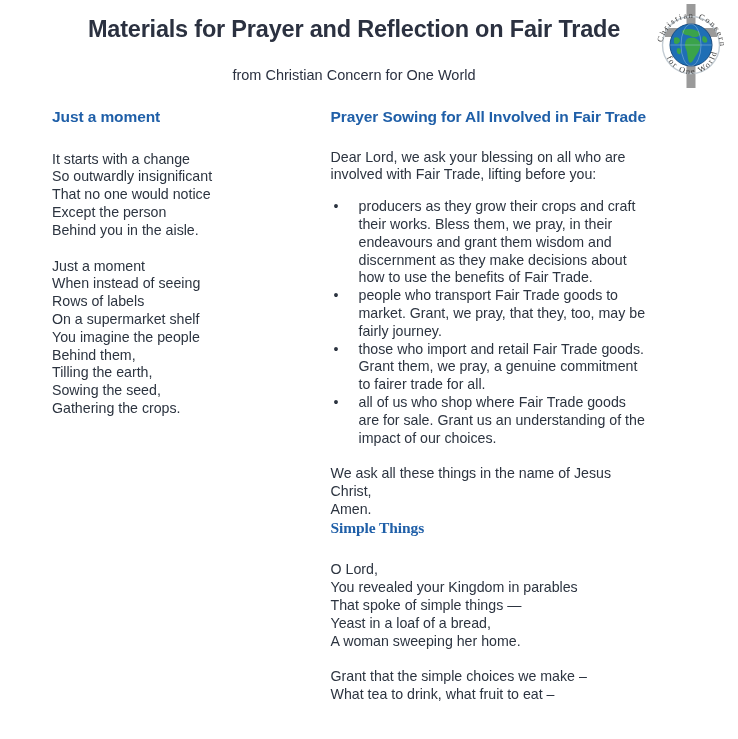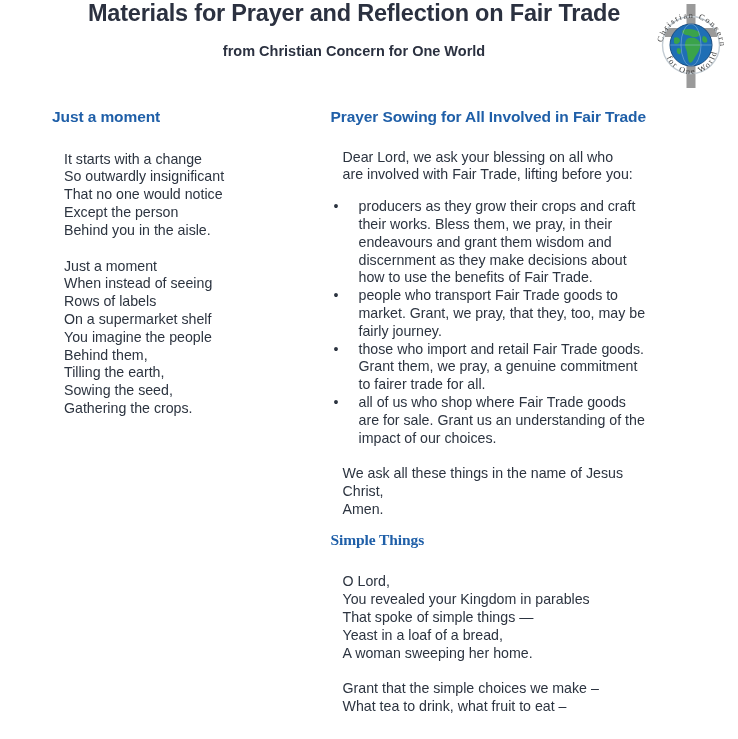--- a/index.html
+++ b/index.html
@@ -13,37 +13,38 @@
     position: relative;
     overflow: hidden;
     font-family: "Liberation Sans", sans-serif;
     color: #2c3440;
     -webkit-font-smoothing: antialiased;
   }
 
   
   .page-header {
     position: relative;
+    padding-top: 16px;
   }
   .doc-title {
     text-align: center;
     font-size: 23.5px;
     font-weight: bold;
     color: #2b3140;
     letter-spacing: -0.2px;
     margin: 0;
     padding: 0 90px 0 60px;
     line-height: 1.15;
   }
   .doc-subtitle {
     text-align: center;
     font-size: 14.5px;
-    font-weight: bold;
+    font-weight: normal;
     color: #2b3140;
-    margin: 0;
+    margin: 8px;
     padding: 16px 90px 0 60px;
     line-height: 1.2;
   }
 
   
   .logo {
     position: absolute;
     top: 0px;
     left: 645px;
     width: 92px;
@@ -81,21 +82,21 @@
     letter-spacing: -0.1px;
   }
   h2.section-heading.right {
     font-size: 15.5px;
   }
 
   .stanza, .para {
     font-size: 14.2px;
     line-height: 17.8px;
     color: #2c3440;
-    margin: 12px;
+    margin: 0;
     white-space: pre-line;
   }
   .stanza { margin-top: 18px; }
   .stanza.first { margin-top: 24px; }
 
   .para { margin-top: 18px; }
   .para.first { margin-top: 22px; }
 
   ul.prayer-list {
     list-style: none;

